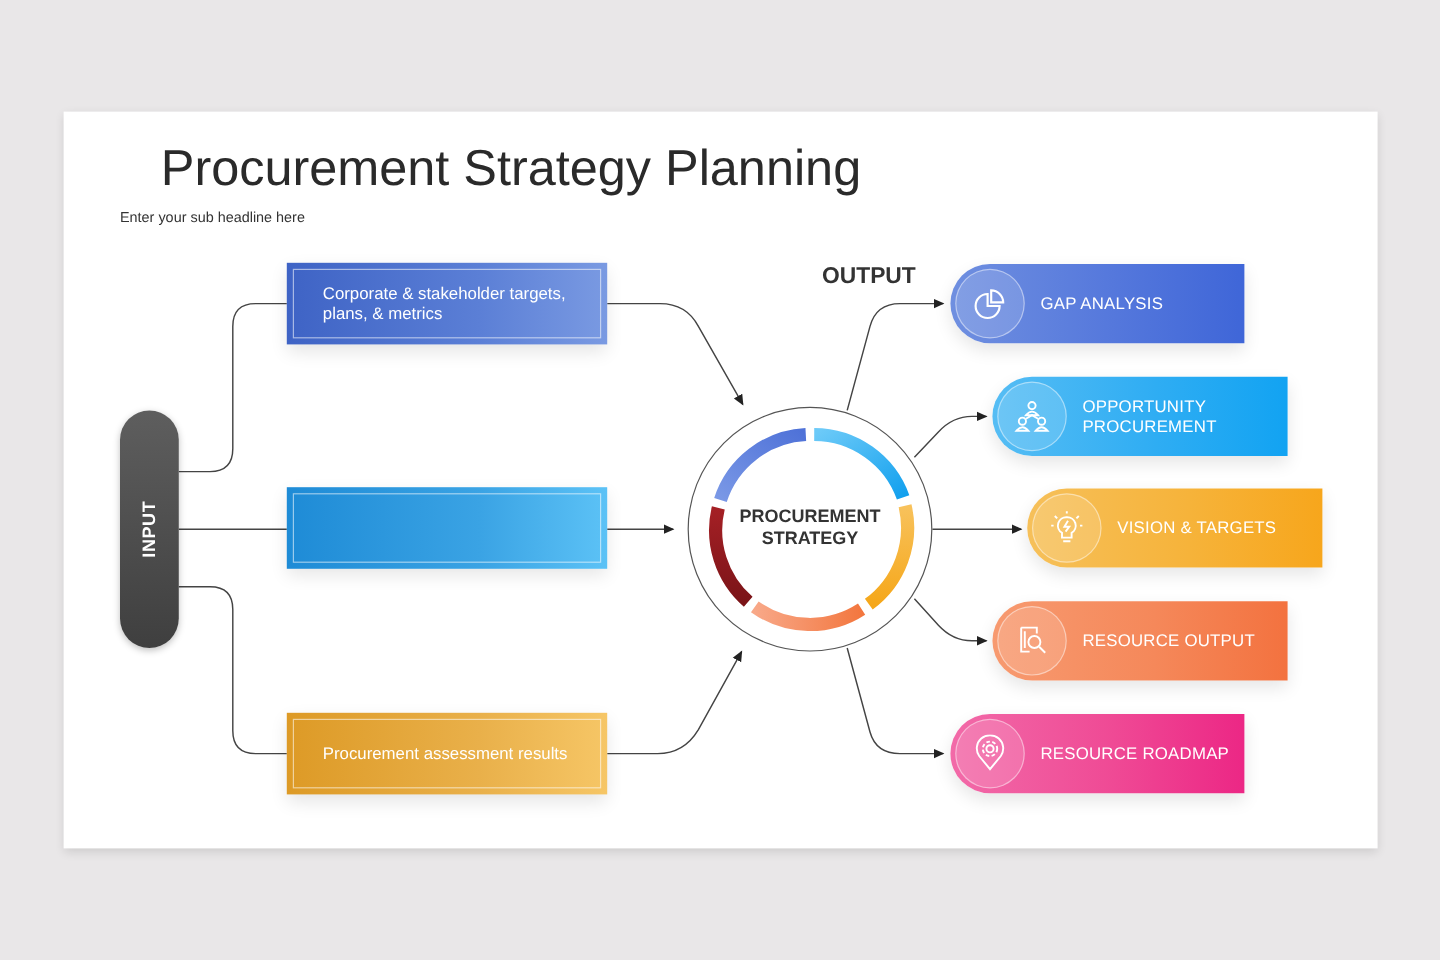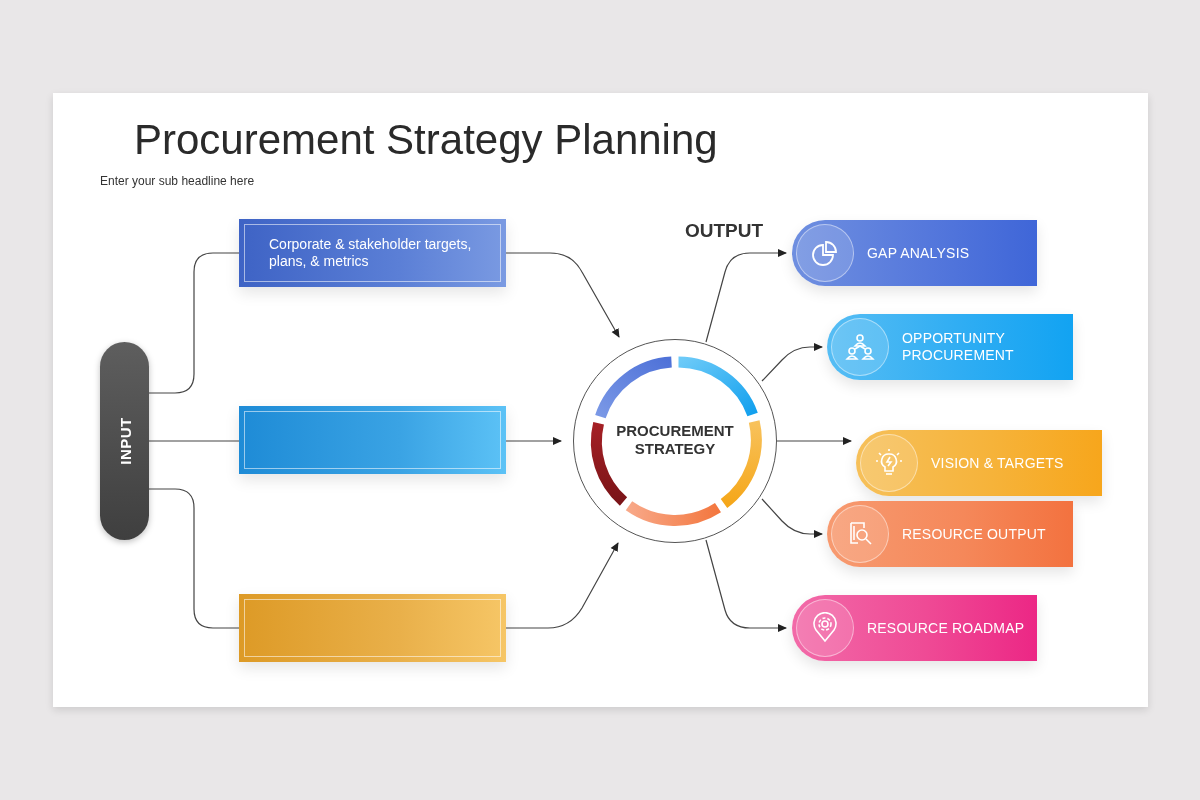--- a/index.html
+++ b/index.html
@@ -72,21 +72,21 @@
       background: rgba(255,255,255,0.14);
       border:1px solid rgba(255,255,255,0.45);
       box-sizing:border-box; display:flex; align-items:center; justify-content:center;
     }
     .out-item .lbl {
       position:absolute; left:75px; top:50%; transform:translateY(-50%);
       color:#fff; font-size:14px; line-height:17px; letter-spacing:0.2px;
     }
     .o-gap { left:792px; top:220px; width:245px; background:linear-gradient(90deg,#6f8fe0 0%,#5578dc 55%,#3f66d8 100%); }
     .o-opp { left:827px; top:314px; width:246px; background:linear-gradient(90deg,#56bdf4 0%,#2fadf3 55%,#12a3f2 100%); }
-    .o-vis { left:856px; top:407px; width:246px; background:linear-gradient(90deg,#f6c05a 0%,#f6b33a 55%,#f7a61c 100%);margin-top:23px; }
+    .o-vis { left:856px; top:407px; width:246px; background:linear-gradient(90deg,#f6c05a 0%,#f6b33a 55%,#f7a61c 100%); }
     .o-res { left:827px; top:501px; width:246px; background:linear-gradient(90deg,#f79a70 0%,#f5885a 55%,#f3723f 100%); }
     .o-str { left:792px; top:595px; width:245px; background:linear-gradient(90deg,#f26aa8 0%,#ef4a95 55%,#ec2785 100%); }
   </style>
 </head>
 <body>
 
 <div class="slide"></div>
 
 <div class="title">Procurement Strategy Planning</div>
 <div class="subtitle">Enter your sub headline here</div>
@@ -121,20 +121,21 @@
 
 <div class="in-box box-blue">
   <div class="inner"></div>
   <div class="txt">Corporate &amp; stakeholder targets, plans, &amp; metrics</div>
 </div>
 <div class="in-box box-cyan">
   <div class="inner"></div>
 </div>
 <div class="in-box box-gold">
   <div class="inner"></div>
+  <div class="txt">Procurement  assessment  results</div>
 </div>
 
 <div class="hub-outer"></div>
 <svg class="ring" viewBox="0 0 204 204">
   <defs>
     <linearGradient id="gBlue" x1="0" y1="1" x2="1" y2="0">
         <stop offset="0" stop-color="#7a98e6"></stop>
         <stop offset="1" stop-color="#4f72d8"></stop>
       </linearGradient>
     <linearGradient id="gSky" x1="0" y1="0" x2="1" y2="1">

